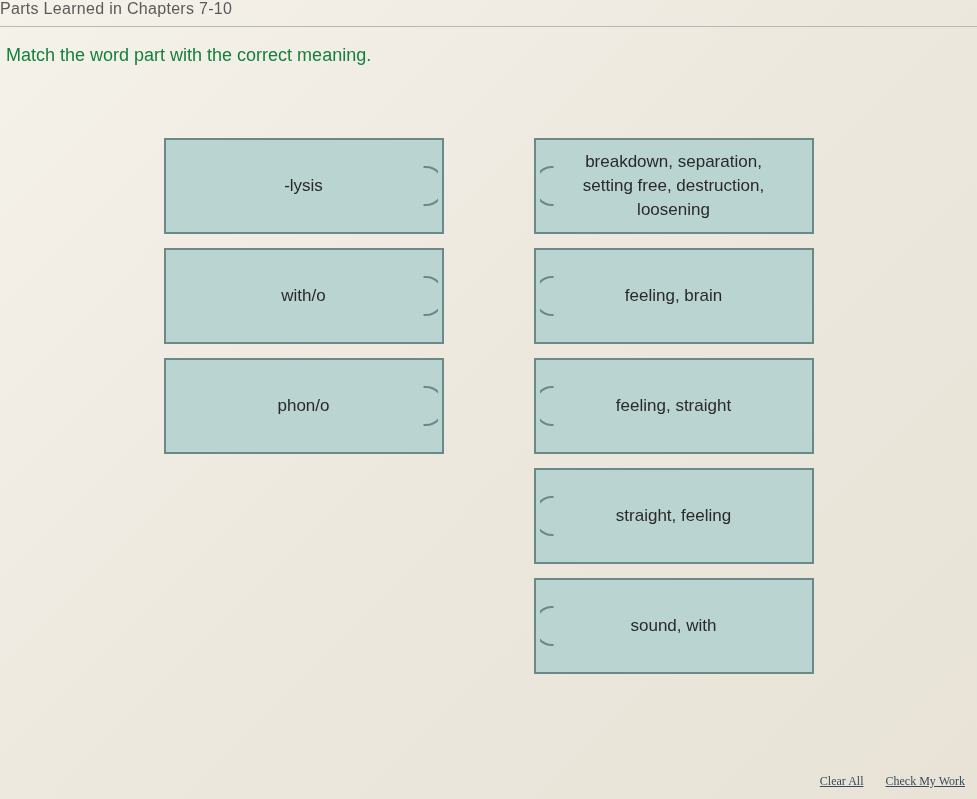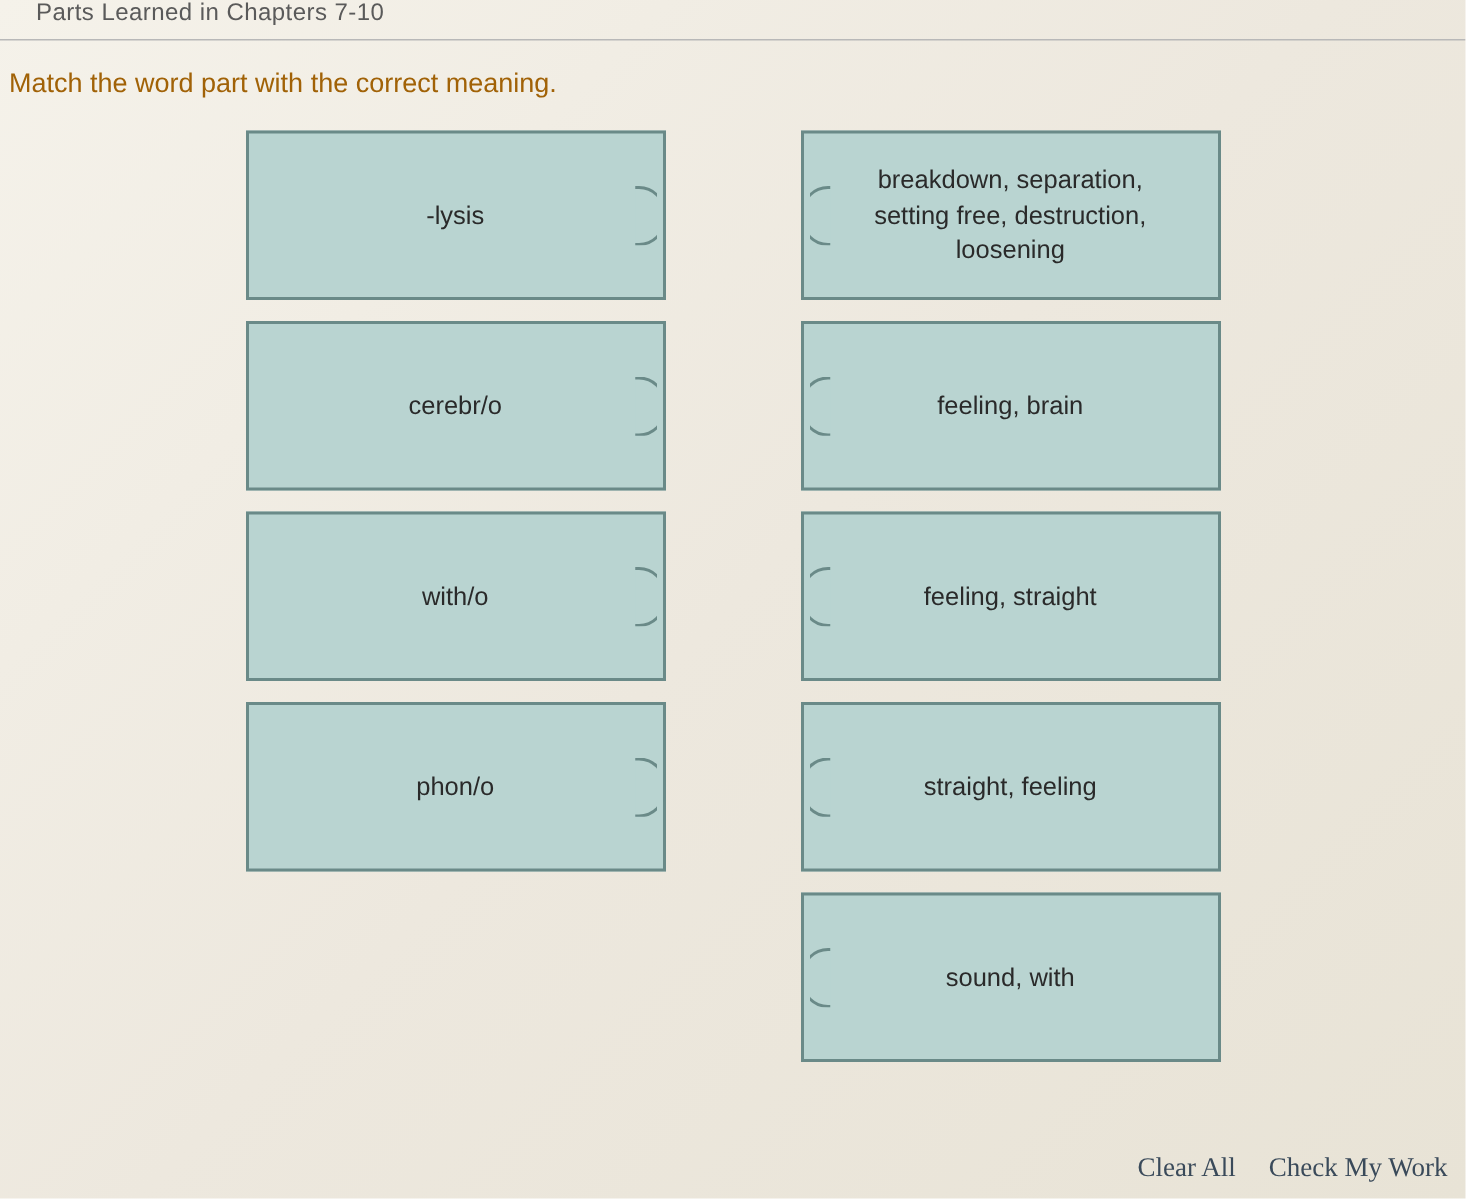--- a/index.html
+++ b/index.html
@@ -11,45 +11,45 @@
       font-family: -apple-system, BlinkMacSystemFont, "Segoe UI", Arial, sans-serif;
       background: linear-gradient(135deg, #f5f2ea 0%, #ede8de 50%, #e8e3d6 100%);
       width: 977px;
       height: 799px;
       overflow: hidden;
       position: relative;
     }
     .top-cutoff {
       font-size: 16px;
       color: #5a5a5a;
-      padding: 0 0 8px 24px;
+      padding: 0 0 8px 0;
       border-bottom: 1px solid #b8b8b8;
       margin-bottom: 18px;
       letter-spacing: 0.3px;
     }
     .instruction {
       font-size: 18px;
-      color: #a16207;
+      color: #15803d;
       padding: 0 0 0 6px;
-      margin-bottom: 21px;
+      margin-bottom: 72px;
     }
     .match-container {
       display: flex;
       justify-content: center;
       gap: 90px;
       padding: 0 20px;
     }
     .column {
       display: flex;
       flex-direction: column;
       gap: 14px;
     }
     .tile {
       width: 280px;
-      height: 113px;
+      height: 96px;
       background: #b9d4d1;
       border: 2px solid #6a8a88;
       display: flex;
       align-items: center;
       justify-content: center;
       font-size: 17px;
       color: #2a2a2a;
       text-align: center;
       padding: 8px 32px;
       position: relative;
@@ -106,38 +106,38 @@
       background: #b9d4d1;
       z-index: 1;
     }
     .bottom-actions {
       position: absolute;
       bottom: 10px;
       right: 12px;
       display: flex;
       gap: 22px;
       font-family: Georgia, serif;
-      font-size: 18px;
+      font-size: 12px;
       color: #3a4a5a;
+      text-decoration: underline;
     }
     .action-link {
       cursor: pointer;
     }
   </style>
 </head>
 <body>
 
 <div class="top-cutoff">Parts Learned in Chapters 7-10</div>
 
 <div class="instruction">Match the word part with the correct meaning.</div>
 
 <div class="match-container">
   <div class="column">
     <div class="tile left">-lysis</div>
-    <div class="tile left">cerebr/o</div>
     <div class="tile left">with/o</div>
     <div class="tile left">phon/o</div>
   </div>
   <div class="column">
     <div class="tile right">breakdown, separation, setting free, destruction, loosening</div>
     <div class="tile right">feeling, brain</div>
     <div class="tile right">feeling, straight</div>
     <div class="tile right">straight, feeling</div>
     <div class="tile right">sound, with</div>
   </div>

